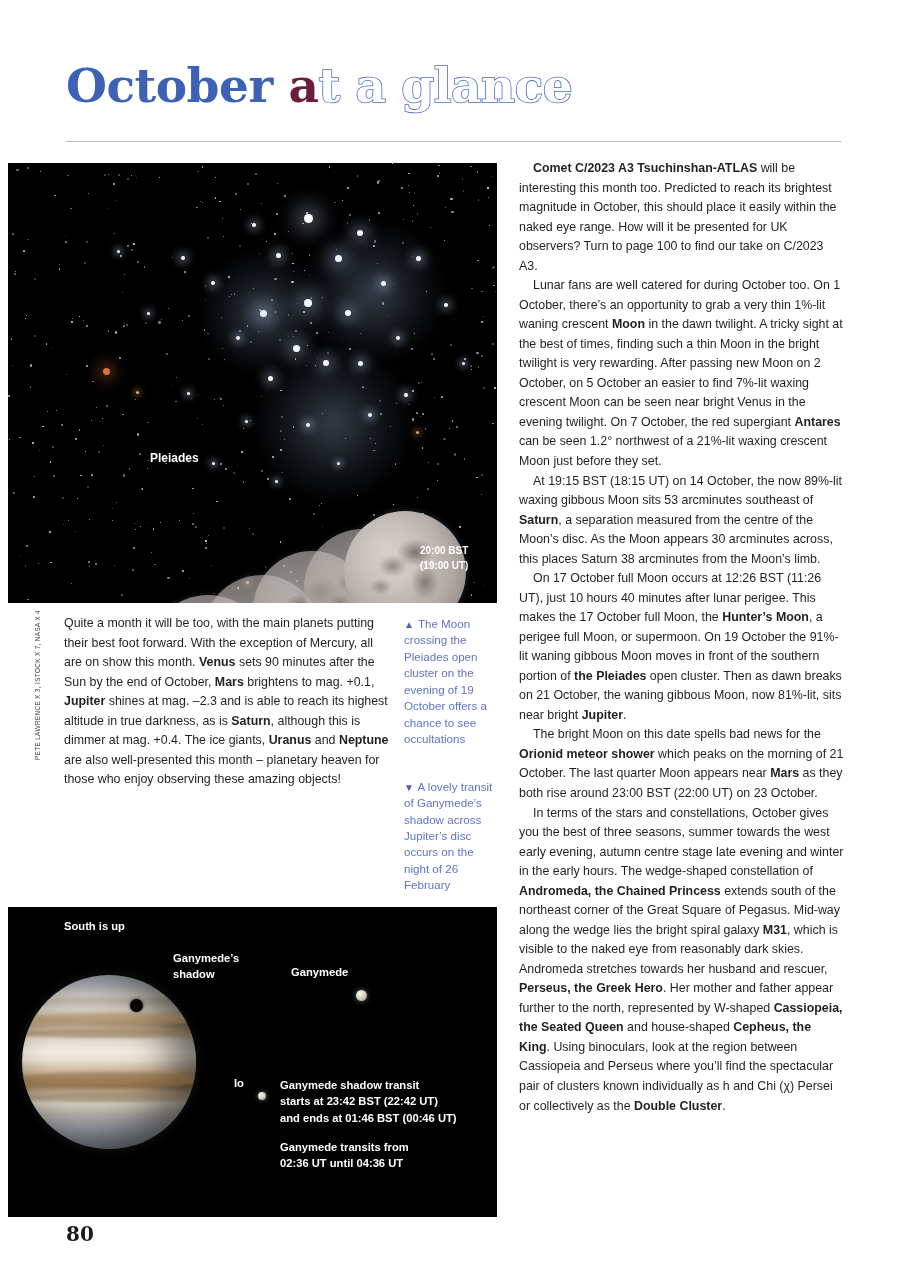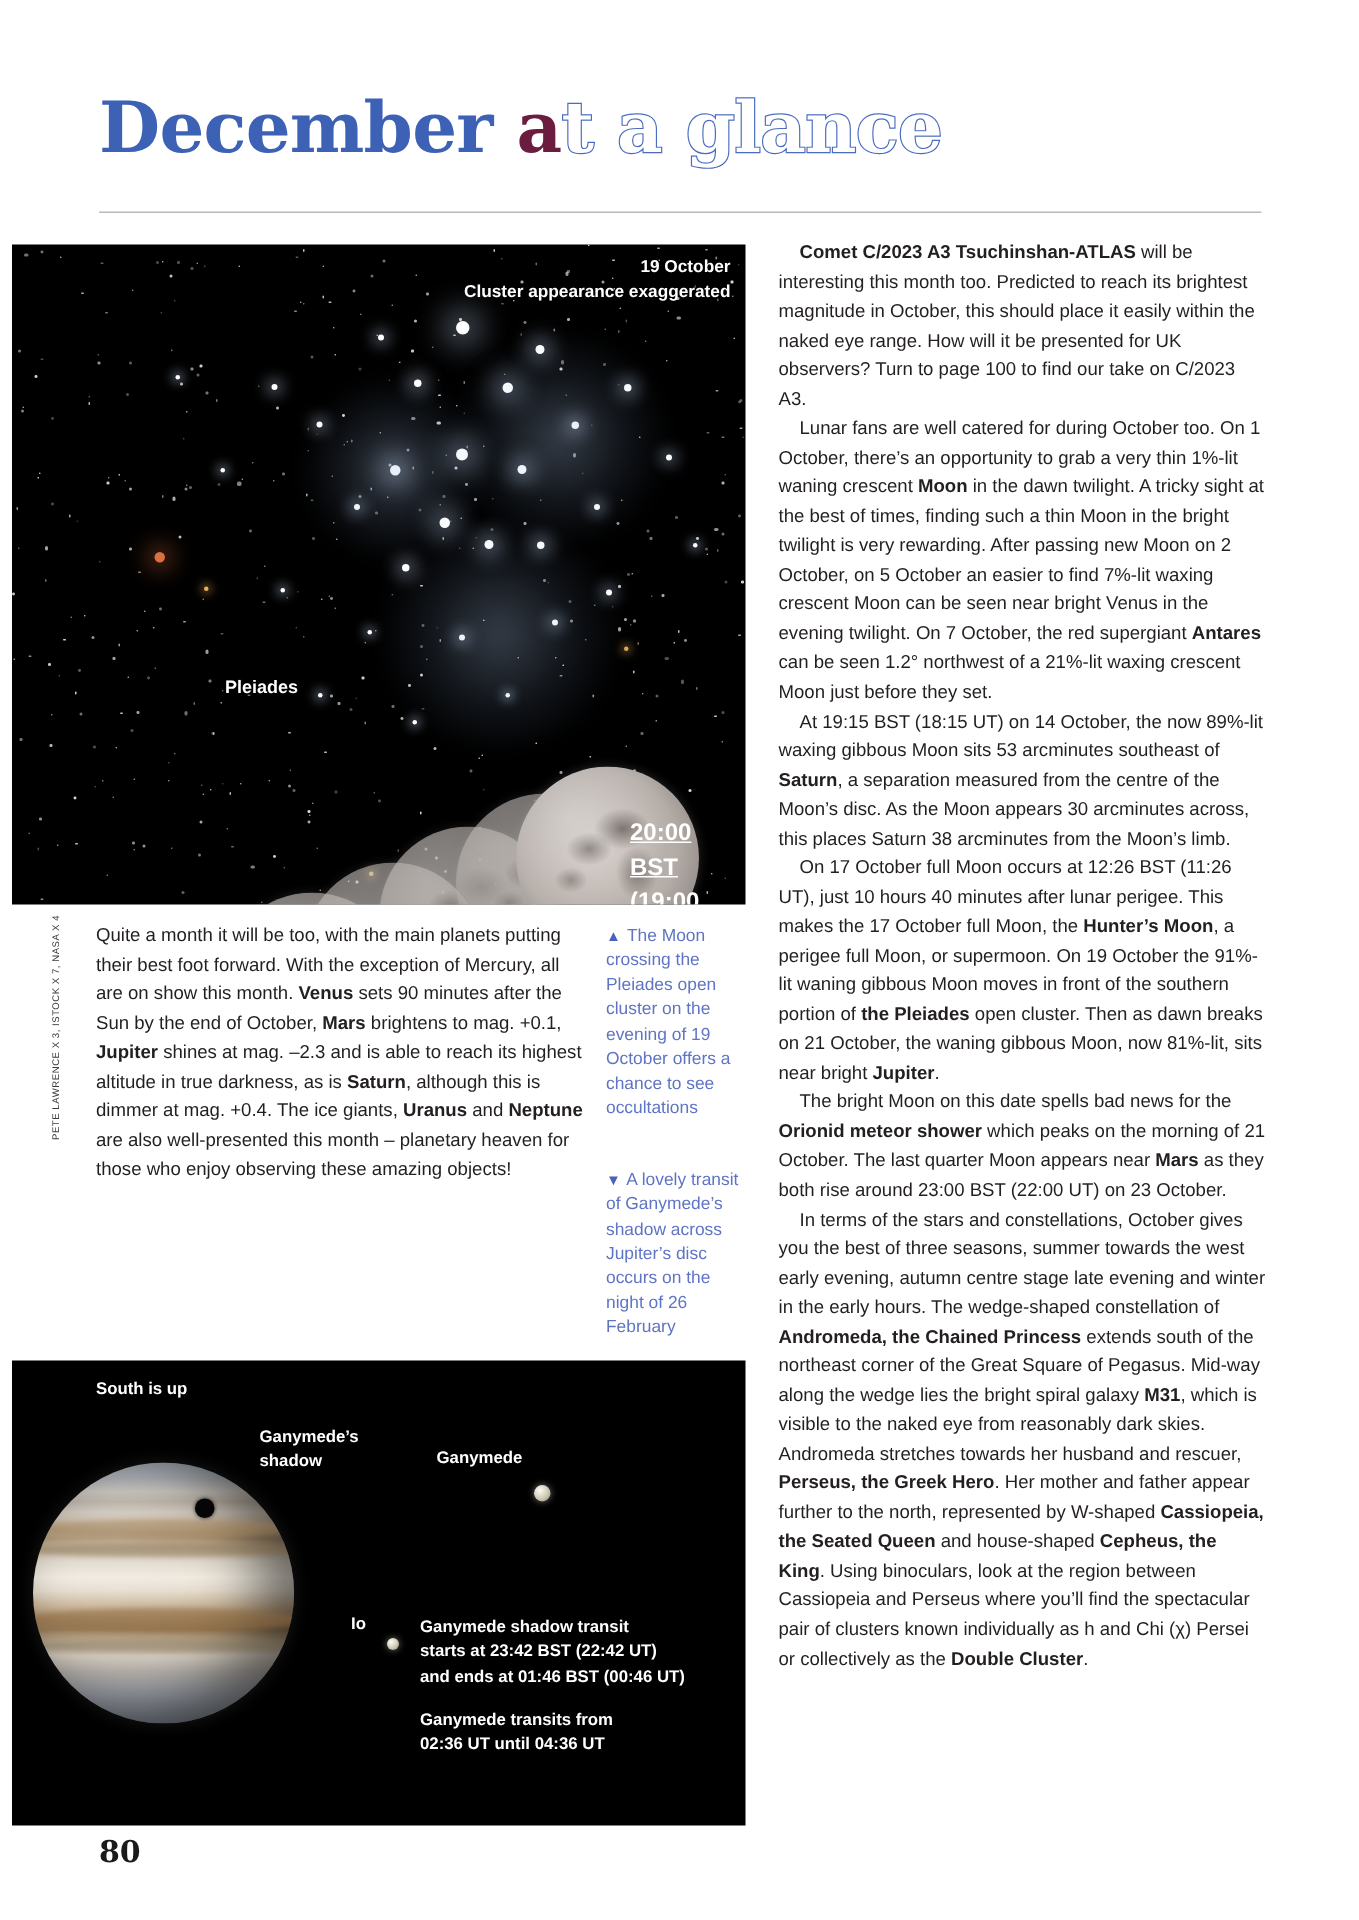--- a/index.html
+++ b/index.html
@@ -76,24 +76,23 @@
     color: #ffffff;
     font-size: 12px;
     font-weight: 700;
     padding-left: 29px;
   }
   .cap-2000 {
     position: absolute;
     left: 412px;
     top: 381px;
     color: #ffffff;
-    font-size: 16px;
+    font-size: 10px;
     font-weight: 700;
     line-height: 1.45;
-    text-decoration: underline;
   }
   .moon {
     position: absolute;
     border-radius: 50%;
     background:
       radial-gradient(circle at 30% 28%, rgba(255,255,255,0.30), rgba(0,0,0,0) 55%),
       radial-gradient(ellipse 22% 16% at 58% 34%, rgba(70,62,58,0.75), rgba(0,0,0,0) 70%),
       radial-gradient(ellipse 18% 13% at 40% 45%, rgba(74,66,62,0.65), rgba(0,0,0,0) 70%),
       radial-gradient(ellipse 16% 20% at 66% 58%, rgba(72,64,60,0.55), rgba(0,0,0,0) 72%),
       radial-gradient(ellipse 13% 10% at 30% 62%, rgba(80,72,68,0.5), rgba(0,0,0,0) 70%),
@@ -230,21 +229,21 @@
     font-family: "DejaVu Serif", serif;
     font-weight: 700;
     color: #1a1a1a;
   }
   .folio { font-size: 20px; }
   .foot-title { font-size: 20px; letter-spacing: -0.2px; }
 </style>
 </head>
 <body>
 
-<div class="page-title"><span class="t-solid">December </span><span class="t-accent">a</span><span class="t-outline">t a glance</span></div>
+<div class="page-title"><span class="t-solid">October </span><span class="t-accent">a</span><span class="t-outline">t a glance</span></div>
 <div class="title-rule"></div>
 
 <div class="pleiades-figure">
   <div class="starfield" id="starfield">
       <div class="star" style="left: 83.2961px; top: 311.128px; width: 1.75257px; height: 1.75257px; opacity: 0.63;"></div>
       <div class="star" style="left: 341.121px; top: 185.104px; width: 1.60183px; height: 1.60183px; opacity: 0.64;"></div>
       <div class="star" style="left: 139.114px; top: 258.708px; width: 1.77593px; height: 1.77593px; opacity: 0.35;"></div>
       <div class="star" style="left: 197.062px; top: 137.479px; width: 0.966819px; height: 0.966819px; opacity: 0.42;"></div>
       <div class="star" style="left: 288.477px; top: 417.401px; width: 1.95649px; height: 1.95649px; opacity: 0.51;"></div>
       <div class="star" style="left: 136.87px; top: 159.182px; width: 2.21984px; height: 2.21984px; opacity: 0.27;"></div>
@@ -695,24 +694,20 @@
       <div class="star" style="left: 95px; top: 205px; width: 7px; height: 7px; background: rgb(217, 113, 63); box-shadow: rgba(217, 113, 63, 0.533) 0px 0px 15.4px 4.2px;"></div>
       <div class="star" style="left: 128px; top: 228px; width: 3px; height: 3px; background: rgb(232, 176, 85); box-shadow: rgba(232, 176, 85, 0.533) 0px 0px 6.6px 1.8px;"></div>
       <div class="star" style="left: 238px; top: 418px; width: 3px; height: 3px; background: rgb(226, 192, 112); box-shadow: rgba(226, 192, 112, 0.533) 0px 0px 6.6px 1.8px;"></div>
       <div class="star" style="left: 408px; top: 268px; width: 3px; height: 3px; background: rgb(219, 169, 90); box-shadow: rgba(219, 169, 90, 0.533) 0px 0px 6.6px 1.8px;"></div>
     </div>
 
   <div class="nebula" style="left:240px; top:185px; width:170px; height:150px;"></div>
   <div class="nebula" style="left:290px; top:60px; width:150px; height:140px;"></div>
   <div class="nebula" style="left:190px; top:90px; width:130px; height:120px;"></div>
 
-  <div class="cap-topright">
-    <div>19 October</div>
-    <div>Cluster appearance exaggerated</div>
-  </div>
 
   <div class="cap-pleiades">Pleiades</div>
 
   <div class="moon" style="left:140px; top:432px; width:120px; height:120px; opacity:0.68;"></div>
   <div class="moon" style="left:195px; top:412px; width:118px; height:118px; opacity:0.62;"></div>
   <div class="moon" style="left:245px; top:388px; width:118px; height:118px; opacity:0.66;"></div>
   <div class="moon" style="left:296px; top:366px; width:118px; height:118px; opacity:0.62;"></div>
   <div class="moon" style="left:336px; top:348px; width:122px; height:122px; opacity:1;"></div>
 
   <div class="cap-2000">

